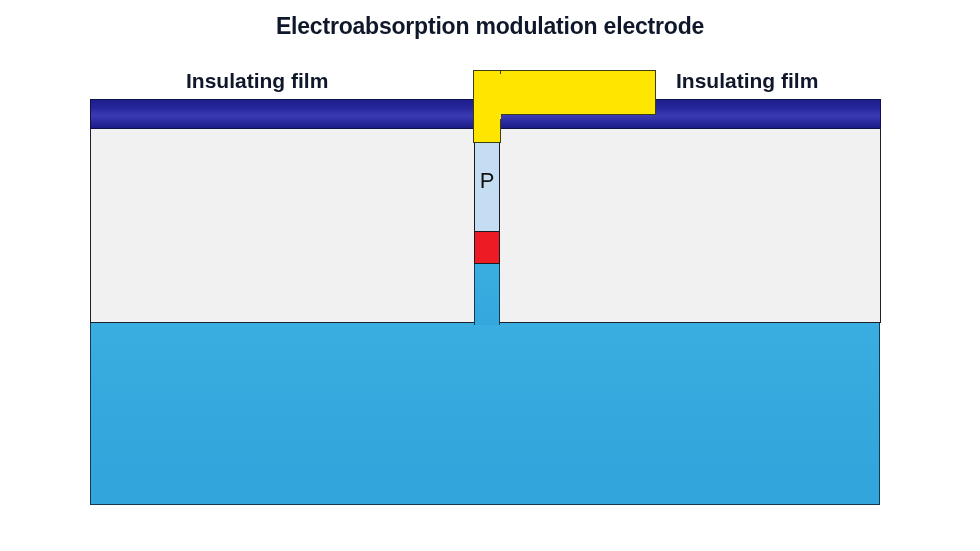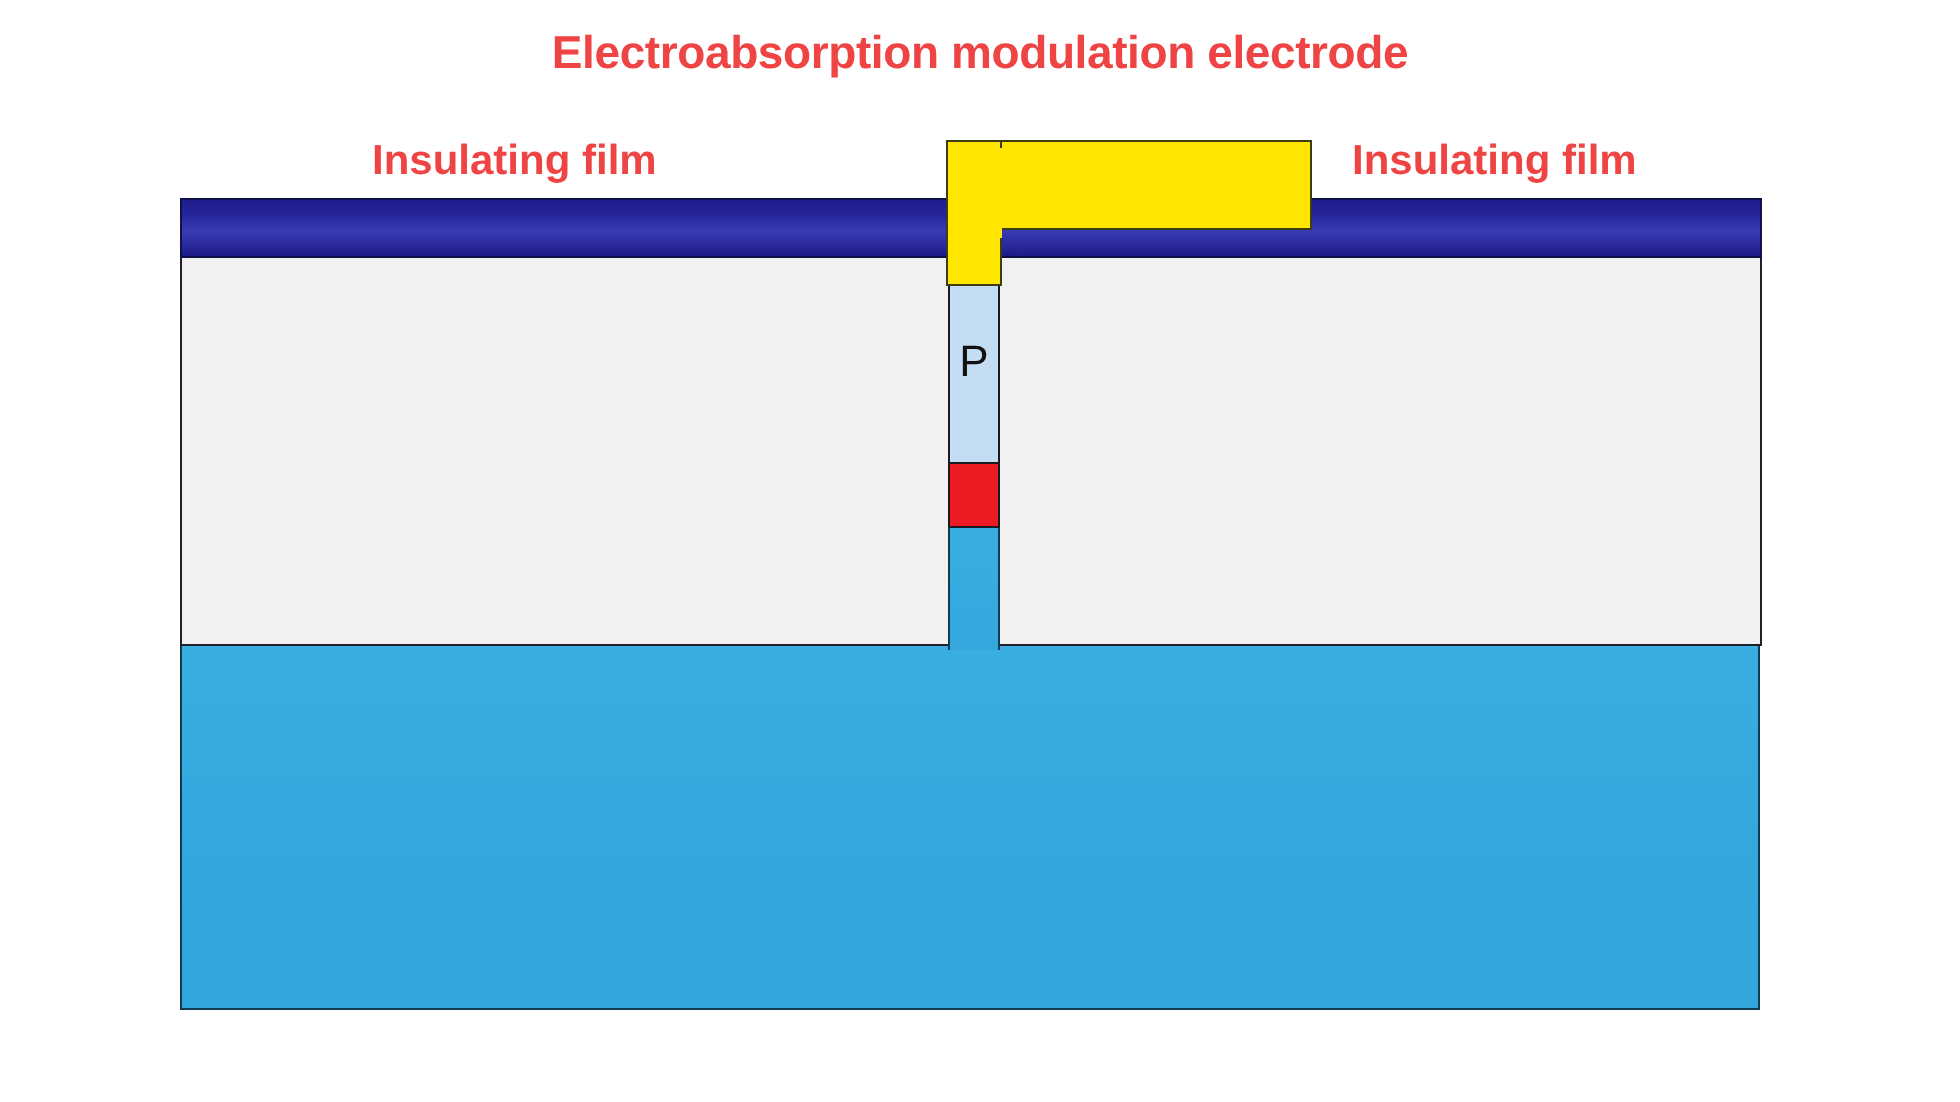--- a/index.html
+++ b/index.html
@@ -18,21 +18,21 @@
     position: relative;
     width: 980px;
     height: 551px;
     overflow: hidden;
     background: #ffffff;
   }
 
   
   .txt {
     position: absolute;
-    color: #ef4444;
+    color: #0f172a;
     font-weight: bold;
     white-space: nowrap;
     line-height: 1;
   }
 
   #title {
     left: 0;
     top: 15px;
     width: 980px;
     text-align: center;

